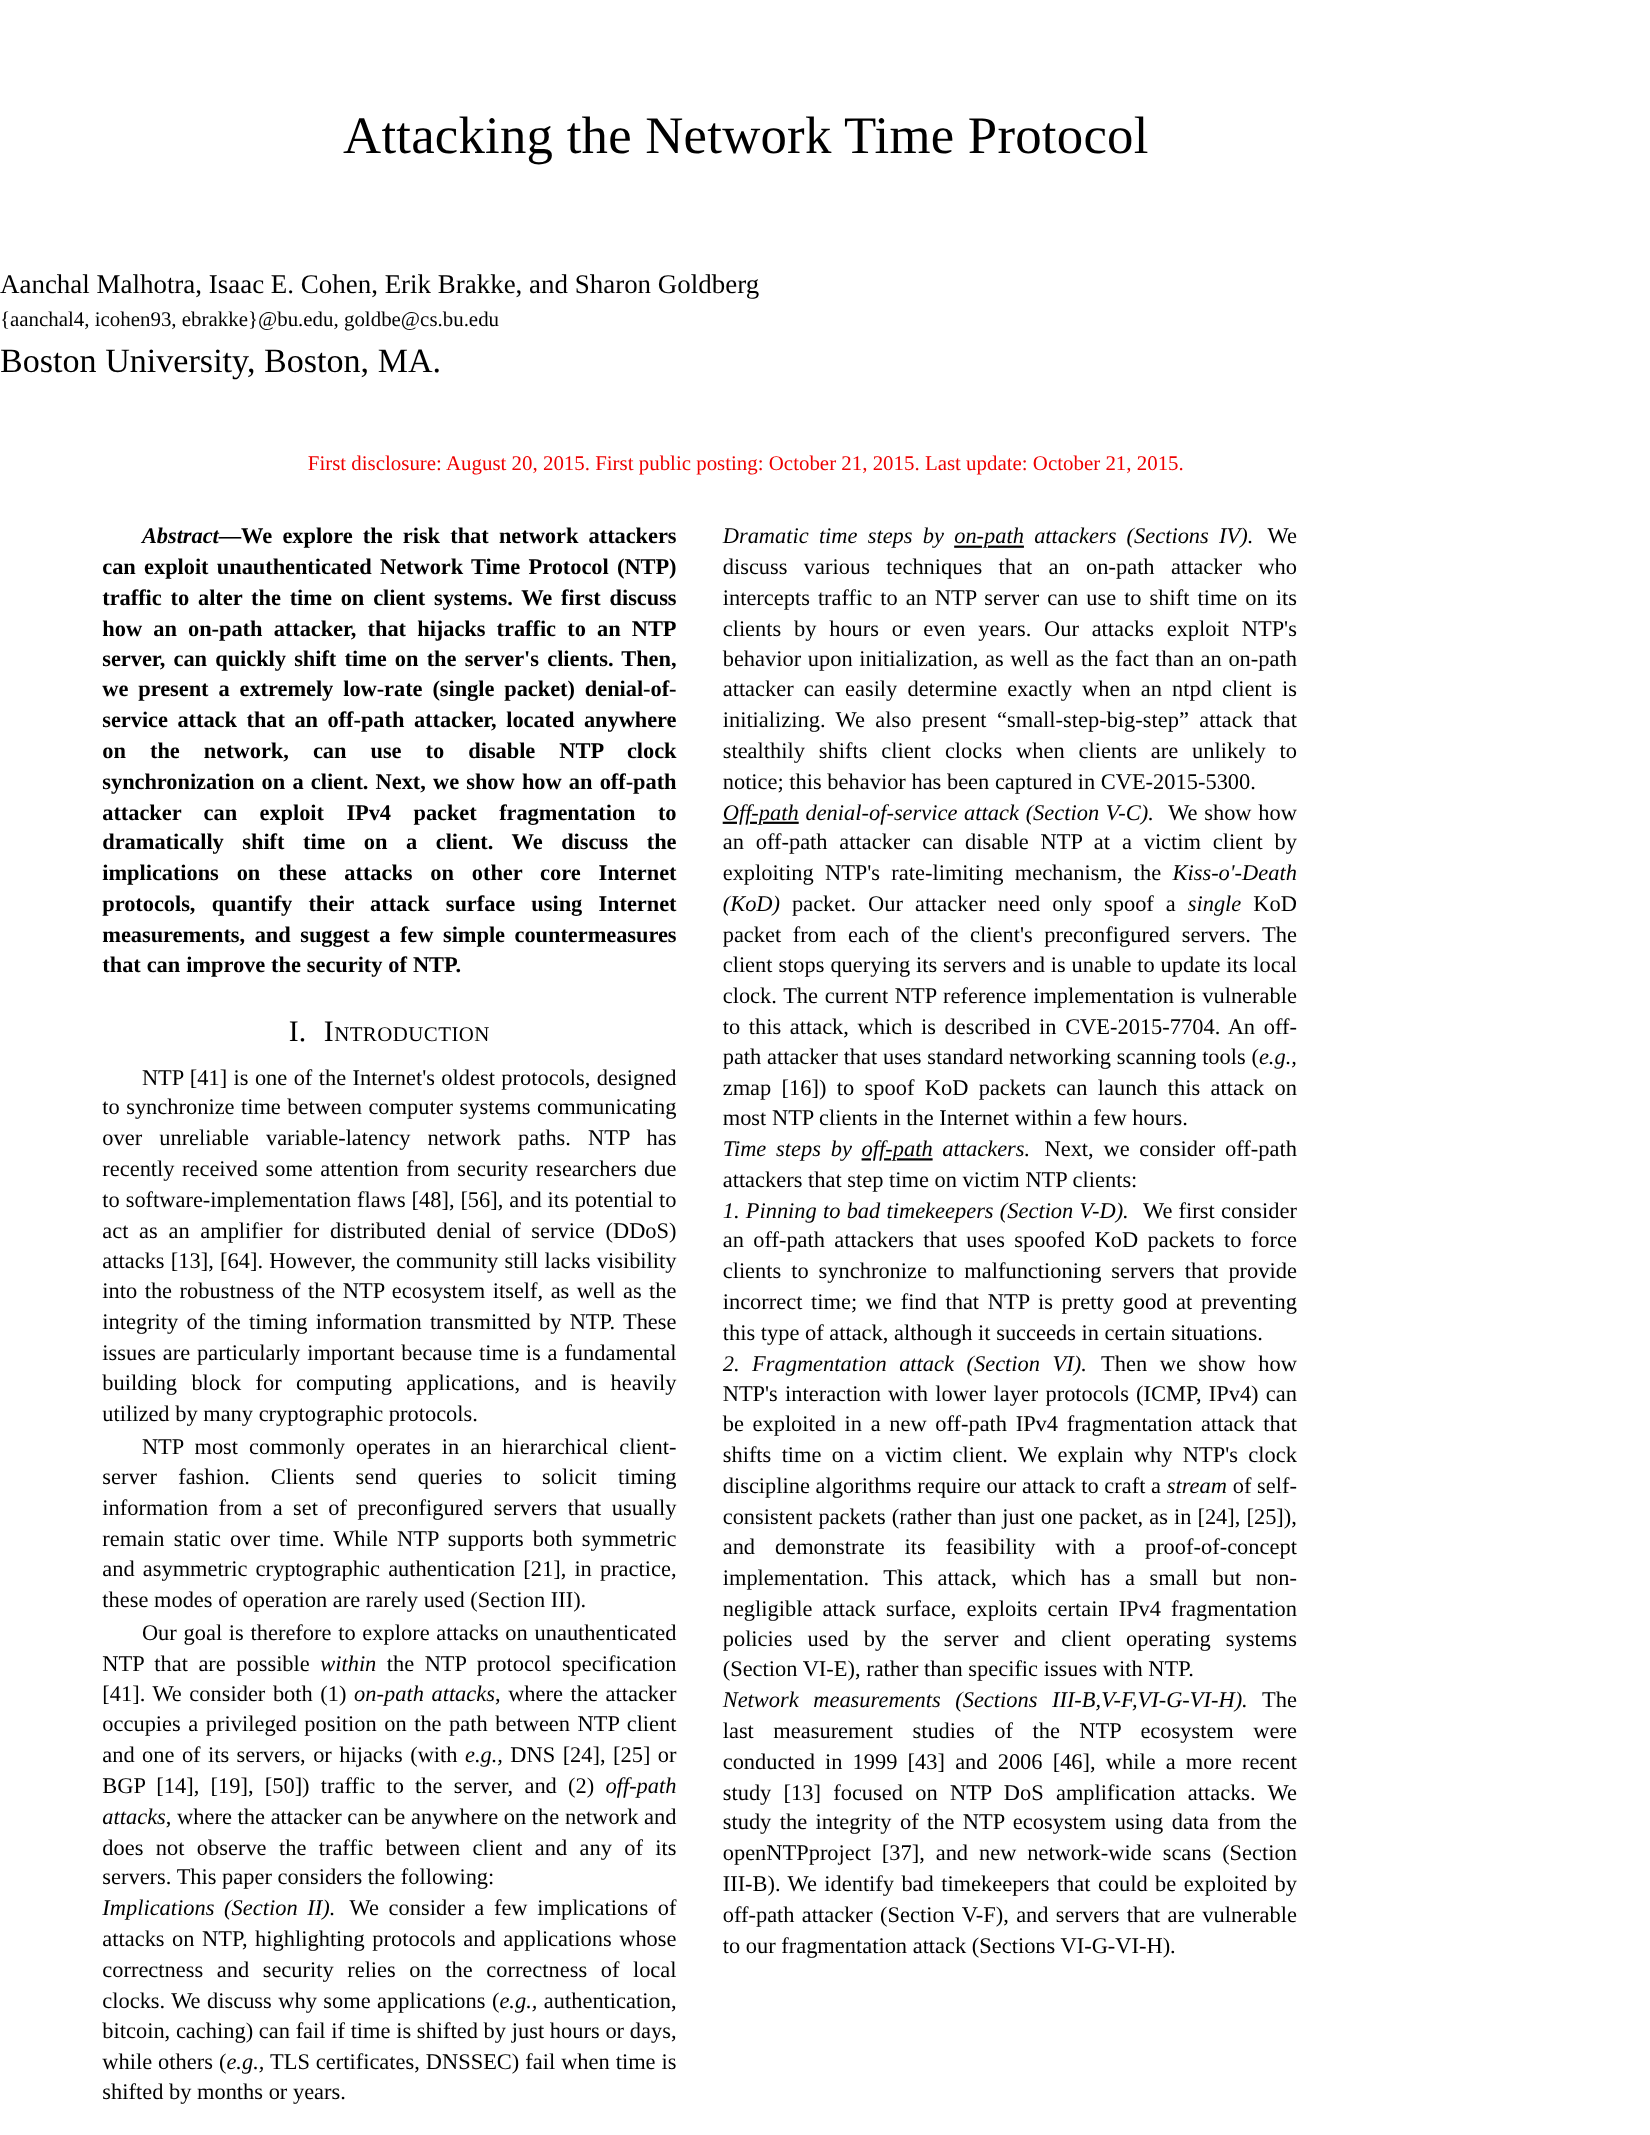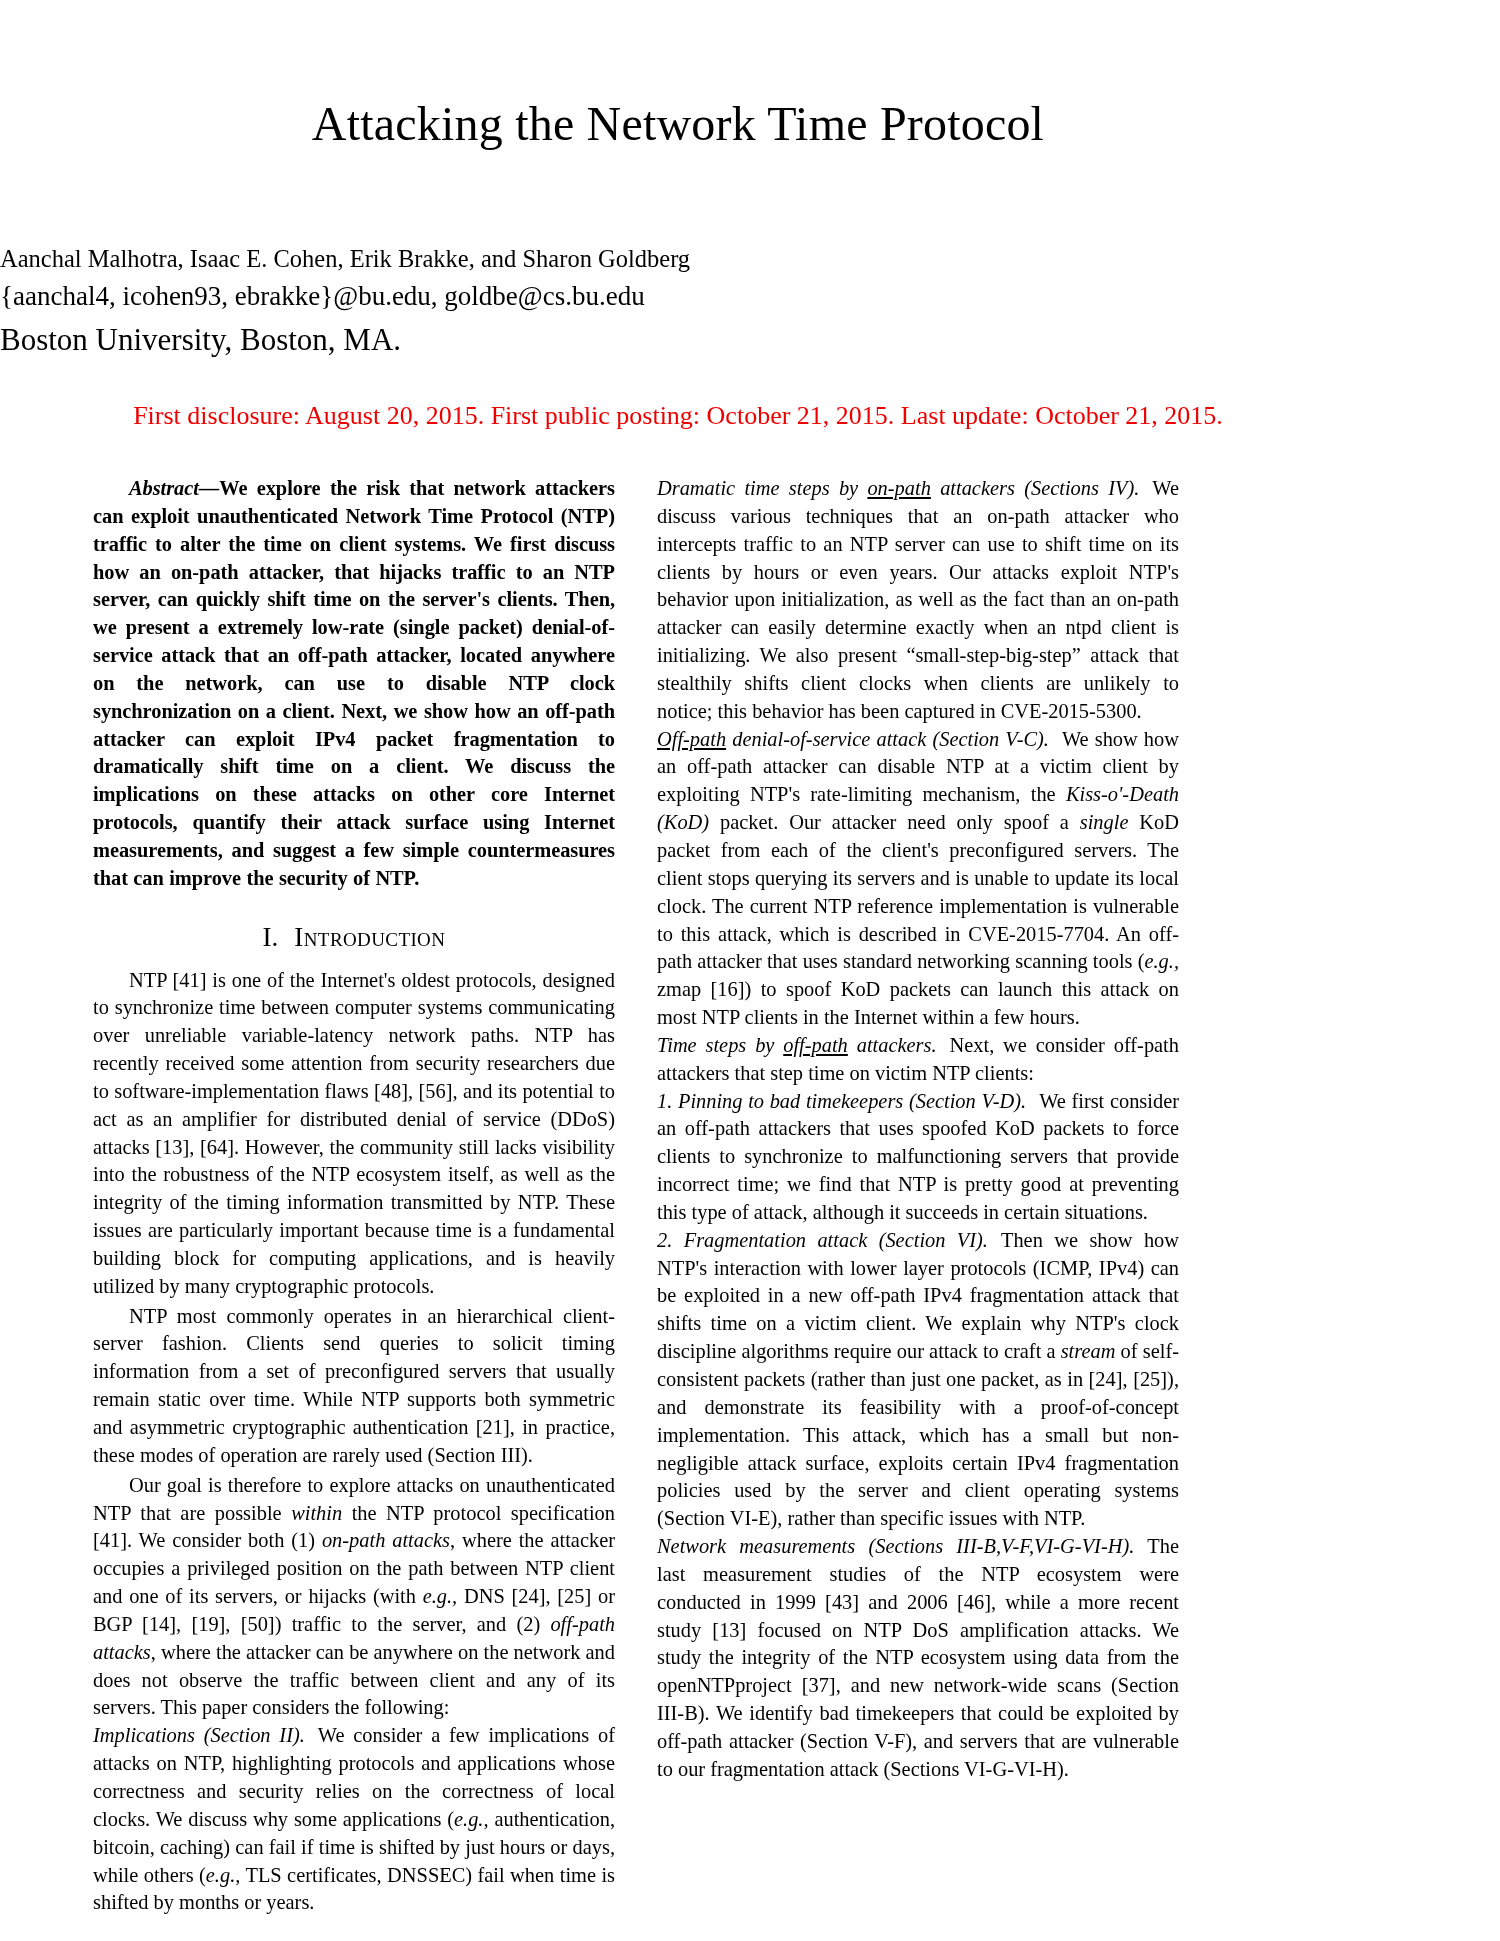--- a/index.html
+++ b/index.html
@@ -37,35 +37,35 @@
   .authors-block {
     text-align: left;
     margin-top: 90px;
   }
   .authors {
     font-size: 24.5px;
     line-height: 1.48;
     white-space: nowrap;
   }
   .emails {
-    font-size: 27px;
+    font-size: 19px;
     line-height: 1.48;
     white-space: nowrap;
   }
   .affil {
     font-size: 31px;
     line-height: 1.48;
     white-space: nowrap;
   }
 
   .disclosure {
     text-align: center;
     color: #ee0000;
-    font-size: 26px;
-    margin-top: 38px;
+    font-size: 19px;
+    margin-top: 60px;
     white-space: nowrap;
   }
 
   
   .columns {
     position: absolute;
     top: 475px;
     left: 93px;
     width: 1314px;
     display: flex;

